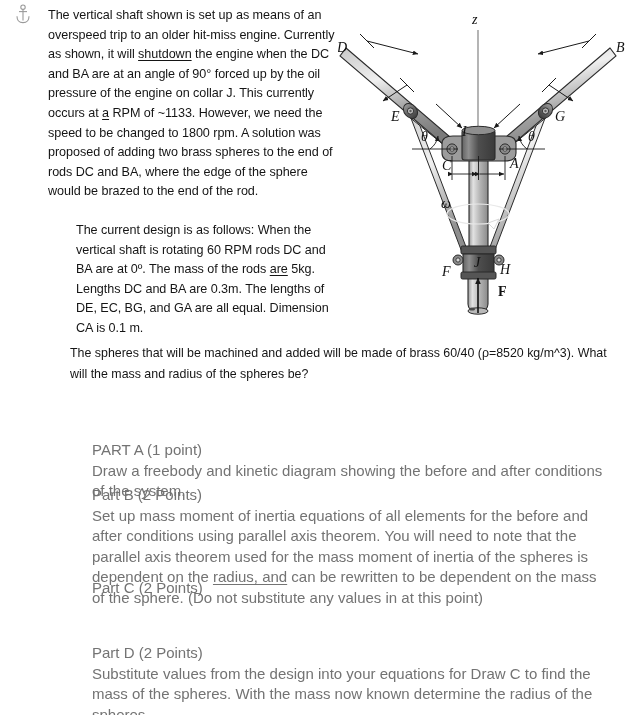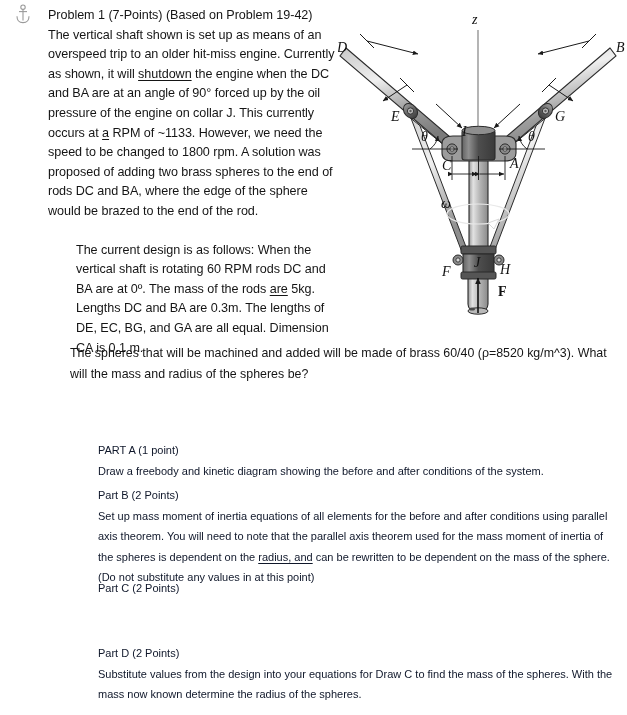--- a/index.html
+++ b/index.html
@@ -59,25 +59,25 @@
     line-height: 21px;
     color: #151515;
   }
   .full-text p { margin: 0; }
 
   .block-a { top: 343px; }
   .block-b { top: 388px; }
 
   .indent-block {
     position: absolute;
-    left: 98px;
+    left: 92px;
     width: 520px;
-    font-size: 11px;
+    font-size: 15px;
     line-height: 20.5px;
-    color: #0f172a;
+    color: #737373;
   }
   .indent-block p { margin: 0; }
   .part-a  { top: 440px; }
   .part-b  { top: 485px; }
   .part-c  { top: 578px; }
   .part-d  { top: 643px; }
 
   
   .uline {
     text-decoration: underline;
@@ -258,21 +258,20 @@
       <text class="lbl" x="217" y="113">G</text>
       <text class="lbl" x="104" y="162">C</text>
       <text class="lbl" x="172" y="160">A</text>
       <text class="lbl" x="124" y="128">I</text>
       <text class="lbl" x="104" y="268">F</text>
       <text class="lbl" x="162" y="266">H</text>
     </svg>
   </div>
 
   <div class="col-text">
-    <p>Problem 1 (7-Points) (Based on Problem 19-42)</p>
     <p><span>The vertical shaft shown is set up as means of an overspeed trip to an older hit-miss engine. Currently as shown, it will </span><span class="uline">shutdown</span><span> the engine when the DC and BA are at an angle of 90° forced up by the oil pressure of the engine on collar J. This currently occurs at </span><span class="uline">a</span><span> RPM of ~1133. However, we need the speed to be changed to 1800 rpm. A solution was proposed of adding two brass spheres to the end of rods DC and BA, where the edge of the sphere would be brazed to the end of the rod.</span></p>
     <p class="gap"><span>The current design is as follows: When the vertical shaft is rotating 60 RPM rods DC and BA are at 0º. The mass of the rods </span><span class="uline">are</span><span> 5kg. Lengths DC and BA are 0.3m. The lengths of DE, EC, BG, and GA are all equal. Dimension CA is 0.1 m.</span></p>
   </div>
 
   <div class="full-text block-a">
     <p>The spheres that will be machined and added will be made of brass 60/40 (ρ=8520 kg/m^3). What will the mass and radius of the spheres be?</p>
   </div>
 
 
   <div class="indent-block part-a">

